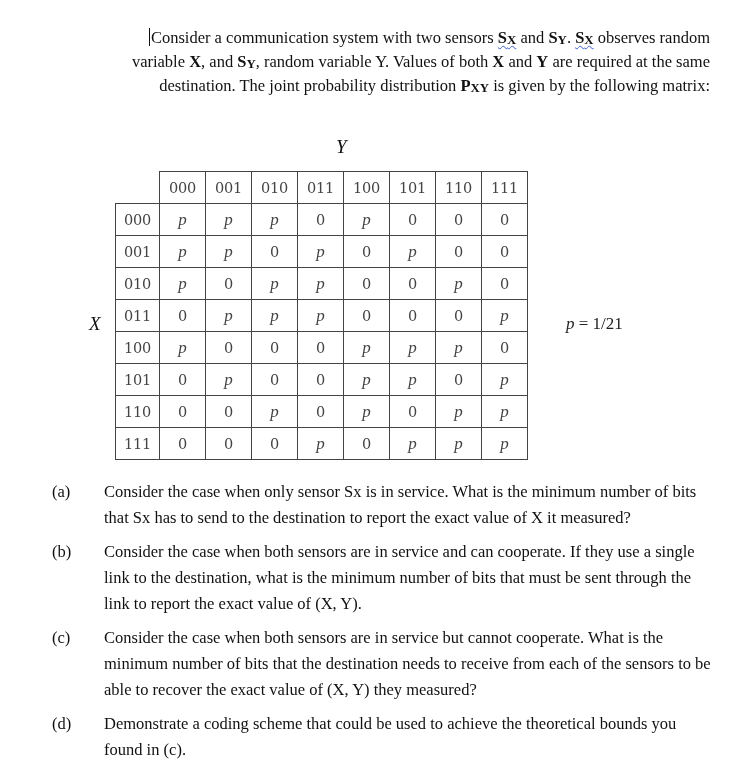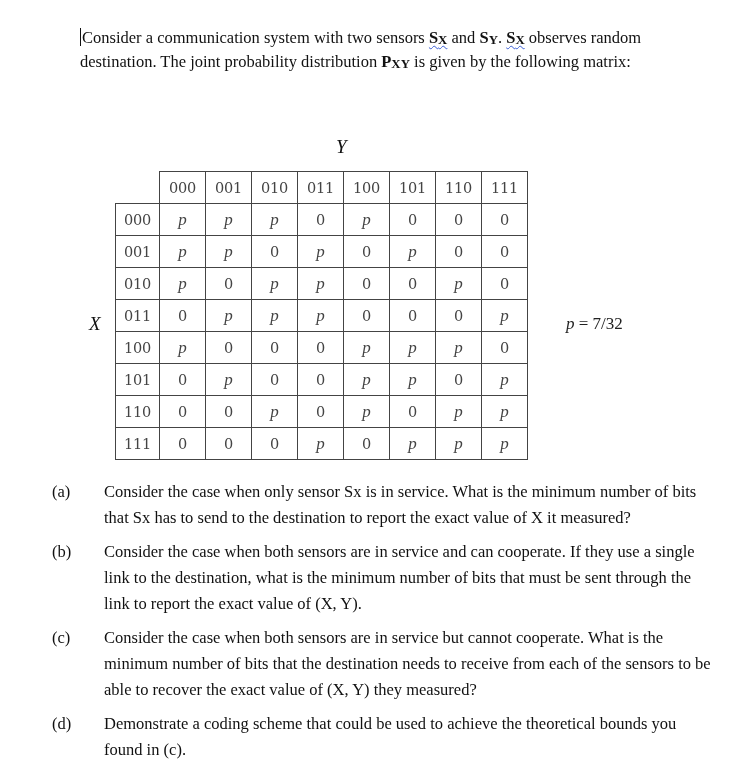--- a/index.html
+++ b/index.html
@@ -16,21 +16,21 @@
     font-family: "Liberation Serif", "DejaVu Serif", serif;
   }
   .intro {
     position: absolute;
     left: 80px;
     top: 27px;
     width: 630px;
     font-size: 16.5px;
     line-height: 21px;
   }
-  .intro p { margin: 0; }
+  .intro p { margin: 0; text-align: right; }
   .bold { font-weight: bold; }
   .sub { font-size: 0.78em; vertical-align: -1px; }
   .squiggle {
     text-decoration: underline wavy #3b5fd6;
     text-decoration-thickness: 1px;
     text-underline-offset: 2px;
   }
   .cursor {
     display: inline-block;
     width: 1px;
@@ -131,26 +131,27 @@
   .q .txt {
     flex: 1;
     margin-left: 24px;
   }
 </style>
 </head>
 <body>
 
 <div class="intro">
   <p><span class="cursor"></span><span>Consider a communication system with two sensors </span><span class="bold squiggle"><span>S</span><span class="sub">X</span></span><span> and </span><span class="bold"><span>S</span><span class="sub">Y</span></span><span>. </span><span class="bold squiggle"><span>S</span><span class="sub">X</span></span><span> observes random</span></p>
+  <p><span>variable </span><span class="bold">X</span><span>, and </span><span class="bold"><span>S</span><span class="sub">Y</span></span><span>, random variable Y. Values of both </span><span class="bold">X</span><span> and </span><span class="bold">Y</span><span> are required at the same</span></p>
   <p><span>destination. The joint probability distribution </span><span class="bold"><span>P</span><span class="sub">XY</span></span><span> is given by the following matrix:</span></p>
 </div>
 
 <div class="ylabel">Y</div>
 <div class="xlabel">X</div>
-<div class="pval"><i>p</i><span> = 7/32</span></div>
+<div class="pval"><i>p</i><span> = 1/21</span></div>
 
 <table class="matrix">
   <tbody id="matrix-body">
       <tr>
         <td class="corner"></td>
         <td class="colh">000</td>
         <td class="colh">001</td>
         <td class="colh">010</td>
         <td class="colh">011</td>
         <td class="colh">100</td>

